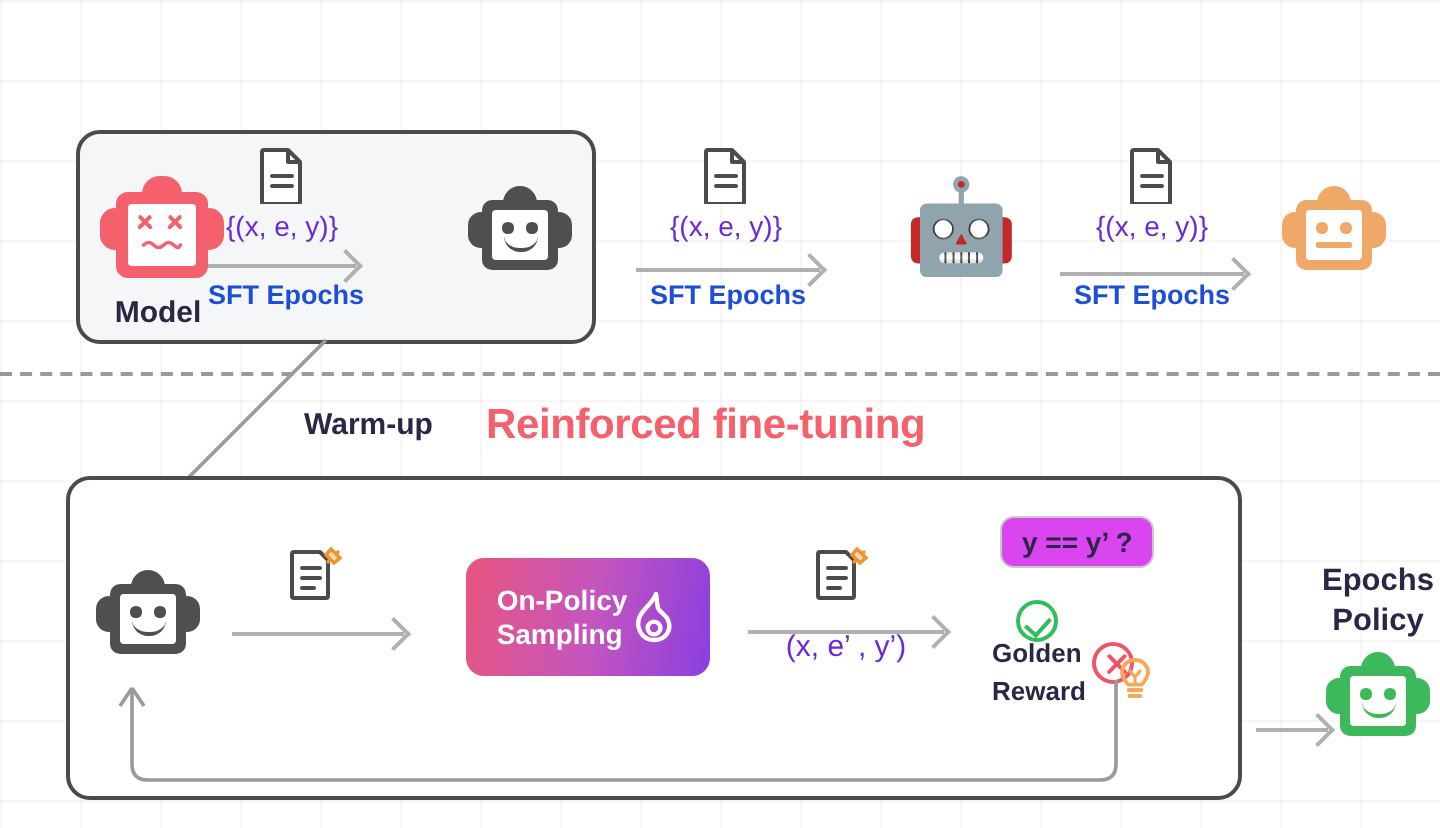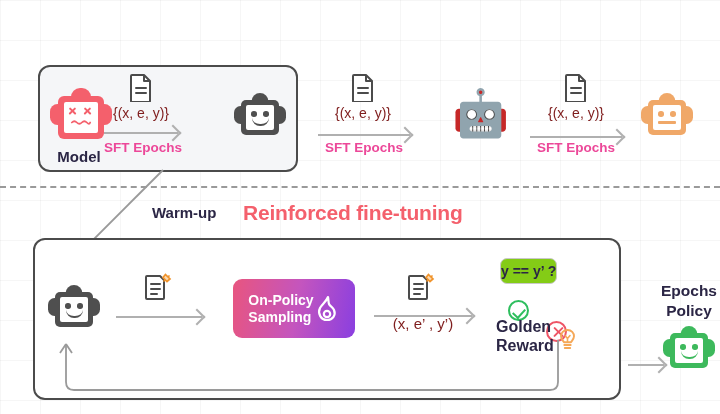--- a/index.html
+++ b/index.html
@@ -150,41 +150,41 @@
   .arrow-line {
     position: relative; height: 2px; background: #b0b0b0;
   }
   .arrow-line:after {
     content: ""; position: absolute; right: -1px; top: -5px;
     width: 10px; height: 10px;
     border-top: 2px solid #b0b0b0; border-right: 2px solid #b0b0b0;
     transform: rotate(45deg);
   }
 
-  .tuple { font-size: 14px; font-weight: 500; color: #7f1d1d; white-space: nowrap; }
-  .caption { font-size: 13.5px; font-weight: bold; color: #ec4899; white-space: nowrap; }
+  .tuple { font-size: 14px; font-weight: 500; color: #6d28d9; white-space: nowrap; }
+  .caption { font-size: 13.5px; font-weight: bold; color: #1d4ed8; white-space: nowrap; }
 
   
   #onpolicy {
     left: 233px; top: 279px; width: 122px; height: 59px;
     border-radius: 9px;
     background: linear-gradient(100deg, #E8557F 0%, #C455BE 52%, #8A3FE0 100%);
     display: flex; align-items: center; justify-content: center; gap: 0;
   }
   #onpolicy .opt {
     color: #ffffff; font-weight: bold; font-size: 14px; line-height: 17px;
     text-align: left; white-space: nowrap;
   }
 
   
   #eqbox {
     left: 500px; top: 258px;
-    padding: 4px 0;
+    padding: 4px 10px;
     border: 1.5px solid #c9c9c9; border-radius: 7px;
-    background: #84cc16;
+    background: #d946ef;
     font-size: 14px; font-weight: bold; color: #2B2645; white-space: nowrap;
   }
 
   .mark { width: 21px; height: 21px; border-radius: 50%; position: relative; }
   .mark.ok { border: 2.2px solid #2EBE5E; }
   .mark.no { border: 2.2px solid #EE5566; }
   .mark.ok:before {
     content:""; position:absolute; left:4.5px; top:4px;
     width:6px; height:10px; border:2.2px solid #2EBE5E;
     border-top:none; border-left:none; transform: rotate(42deg);
@@ -343,21 +343,21 @@
     </svg>
   </div>
   <div class="abs arrow-line" style="left:374px; top:307px; width:98px;"></div>
   <div class="abs tuple" style="left:372px; top:315px; width:102px; text-align:center; font-size:15px;">(x, e’ , y’)</div>
 
   <div class="abs" id="eqbox">y == y’ ?</div>
 
   <div class="abs mark ok" style="left:508px; top:290px;"></div>
   <div class="abs mark no" style="left:546px; top:290px;"></div>
 
-  <div class="abs label-navy" style="left:496px; top:317px; font-size:16px; line-height:19px;">
+  <div class="abs label-navy" style="left:496px; top:317px; font-size:13px; line-height:19px;">
     <div>Golden</div>
     <div>Reward</div>
   </div>
   <div class="abs" style="left:558px; top:328px;">
     <svg width="19" height="24" viewBox="0 0 19 24">
       <path d="M9.5 2 C5.5 2 3 5 3 8.3 C3 11 5 12.6 6 14.3 L13 14.3 C14 12.6 16 11 16 8.3 C16 5 13.5 2 9.5 2 Z" fill="none" stroke="#F5A858" stroke-width="1.9" stroke-linejoin="round"></path>
       <path d="M6.3 17 h6.4 M6.8 20 h5.4" stroke="#F5A858" stroke-width="1.9" stroke-linecap="round"></path>
       <path d="M7 7.5 L9.5 10.5 L12 7.5 M9.5 10.5 v3.5" fill="none" stroke="#F5A858" stroke-width="1.6" stroke-linecap="round"></path>
     </svg>
   </div>

